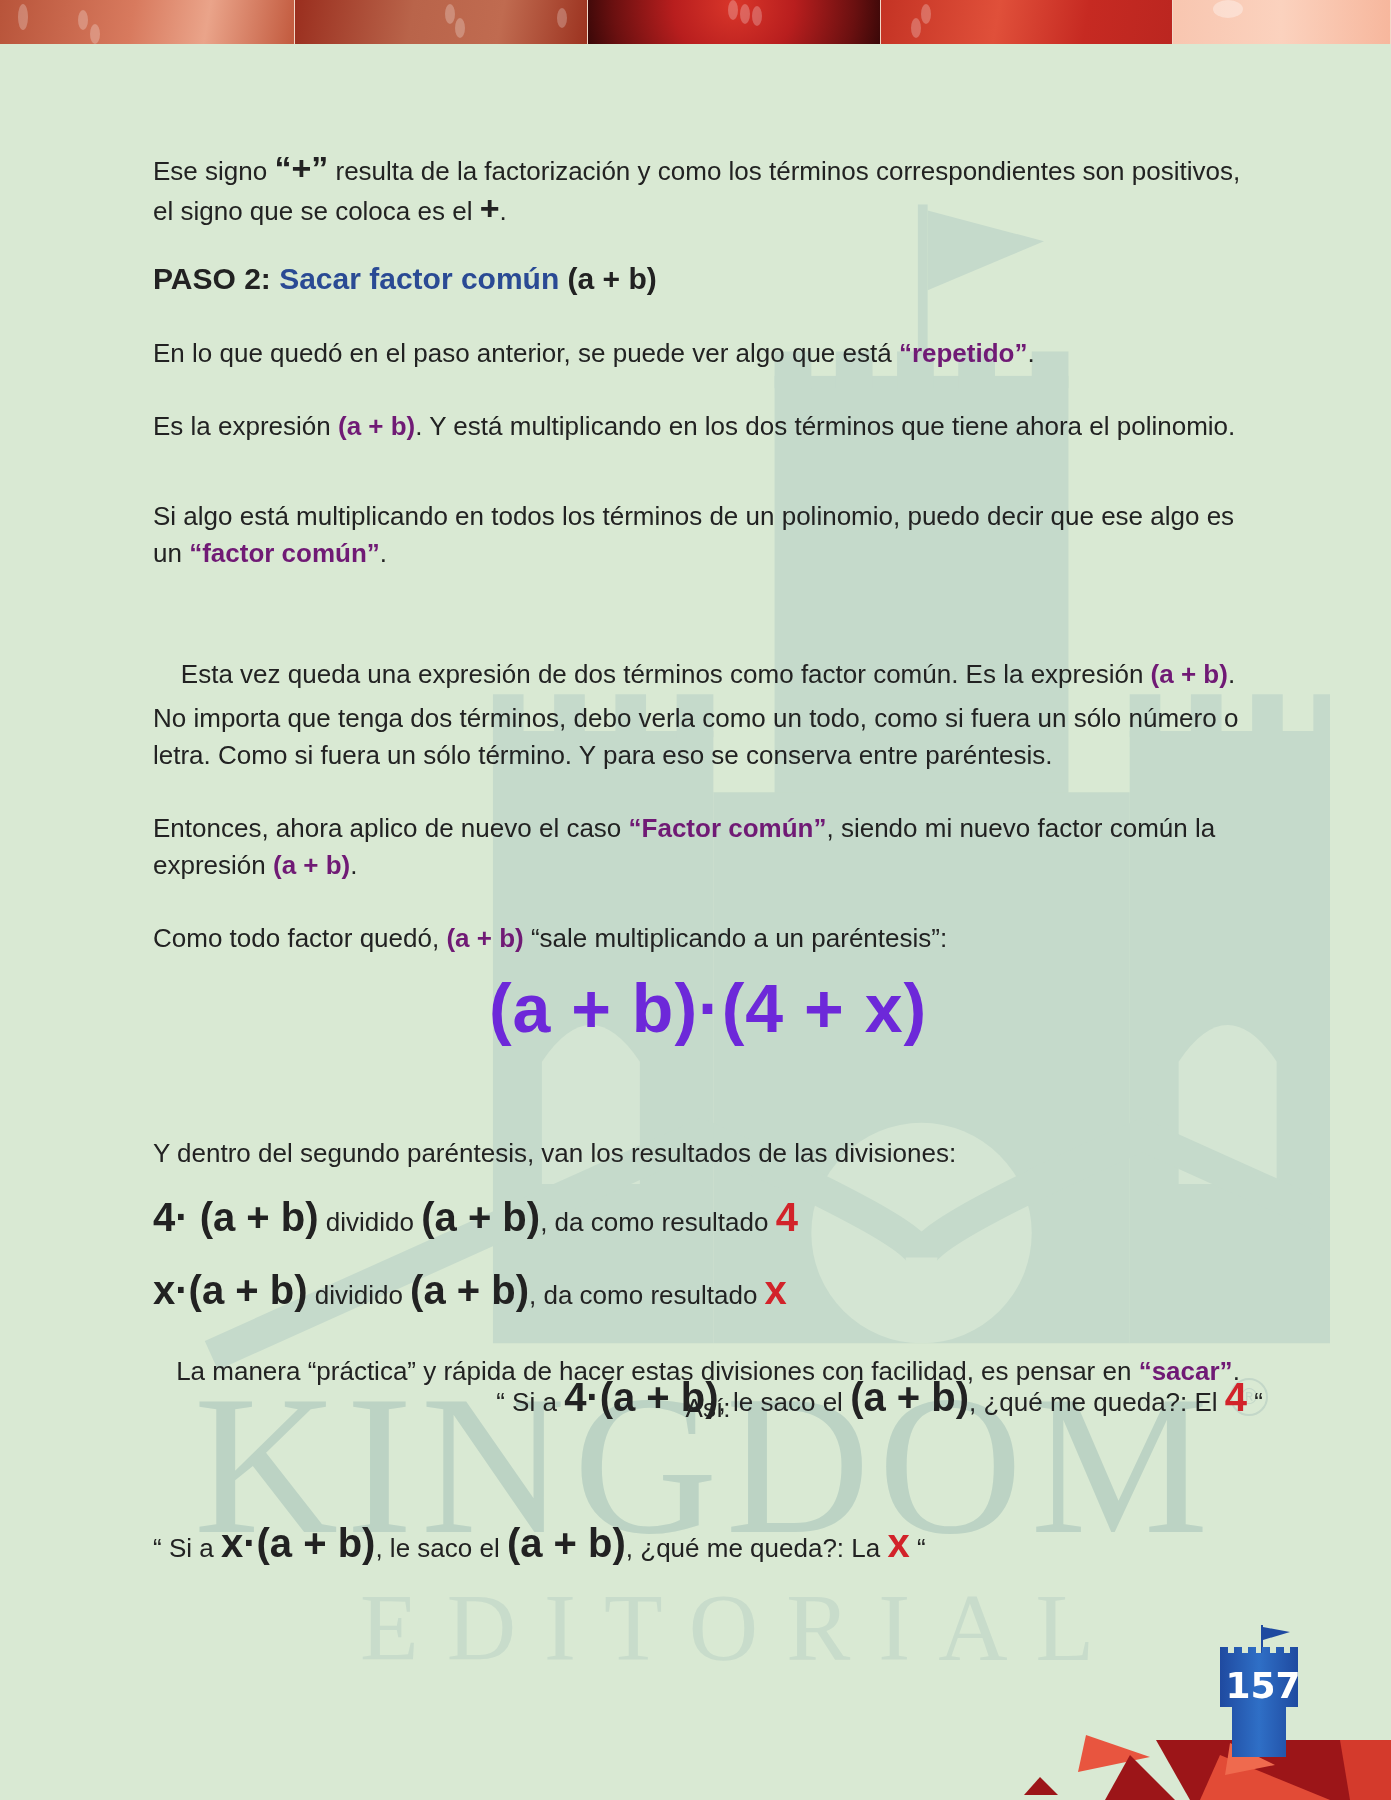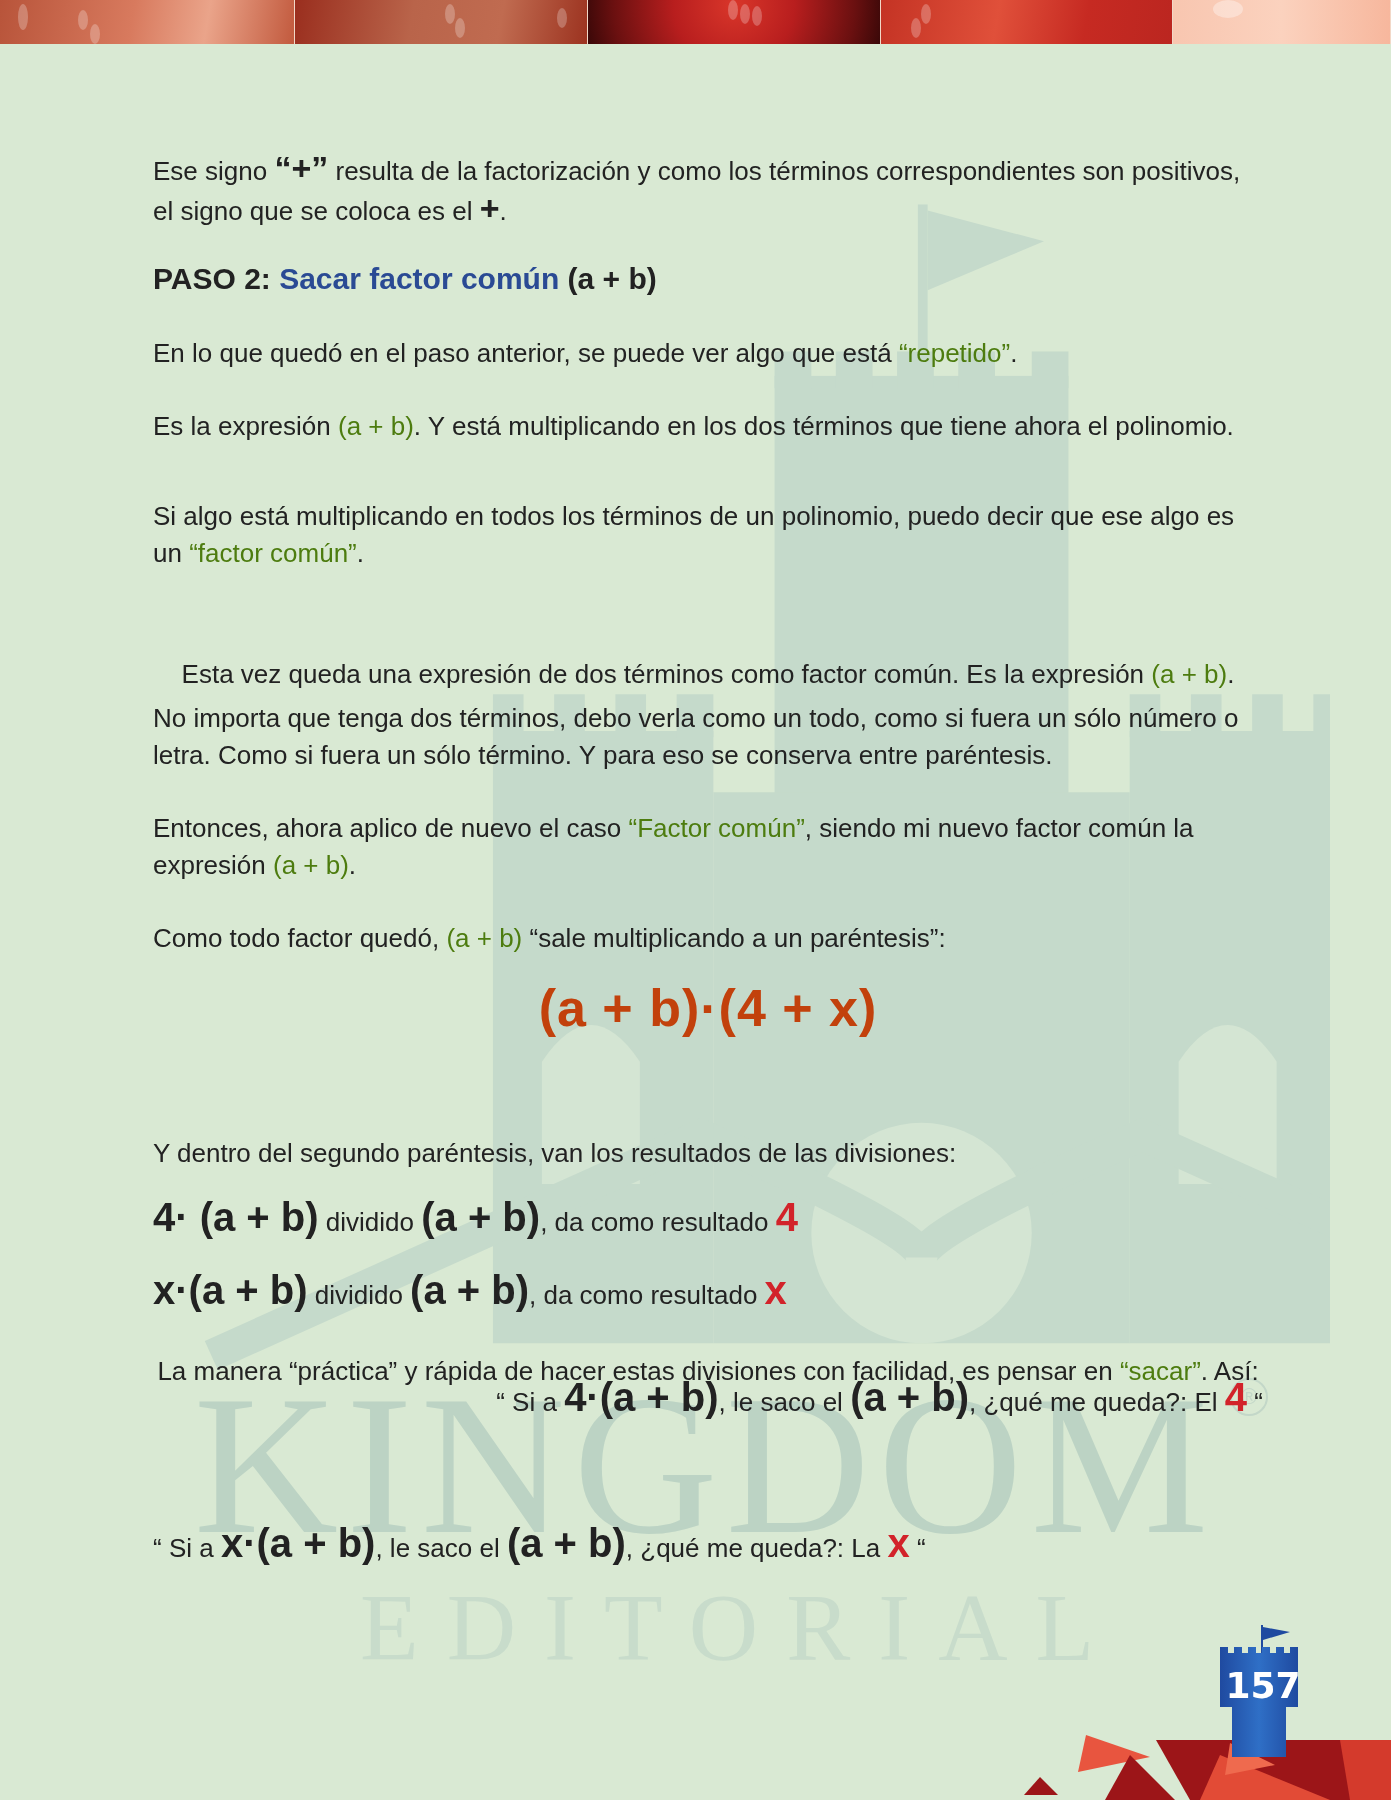--- a/index.html
+++ b/index.html
@@ -28,25 +28,25 @@
   }
   .wm-editorial {
     position:absolute; left:360px; top:1580px; width:680px;
     font-family:"Liberation Serif", serif; font-size:96px; letter-spacing:28px;
     color:#c8dccb; line-height:1; text-align:center;
   }
   .wm-reg { position:absolute; left:1230px; top:1378px; width:34px; height:34px; border:2px solid #c3d7c8; border-radius:50%; color:#c3d7c8; font-size:22px; text-align:center; line-height:34px; font-family:"Liberation Sans", sans-serif; }
 
   .content { position:absolute; left:153px; top:150px; width:1110px; font-size:26px; line-height:37px; }
   .p { margin:0; position:absolute; left:0; width:1110px; }
-  b { font-weight:normal; color:#4d7c0f; }
+  b { font-weight:bold; color:#701a75; }
   .big { font-size:34px; font-weight:bold; }
   .heading { font-size:30px; font-weight:bold; }
   .heading .blue { color:#2a4a94;margin-top:16px; }
-  .formula { position:absolute; left:0; width:1110px; text-align:center; font-size:52px; font-weight:bold; color:#c2410c; letter-spacing:1px; }
+  .formula { position:absolute; left:0; width:1110px; text-align:center; font-size:68px; font-weight:bold; color:#6d28d9; letter-spacing:1px; }
   .expr { font-size:40px; font-weight:bold; color:#222; }
   .red { color:#d2232a; font-weight:bold; font-size:40px; }
 
   .pagebadge { position:absolute; left:1218px; top:1625px; width:90px; height:134px; }
   .pagenum { position:absolute; left:1218px; top:1665px; width:90px; text-align:center; color:#fff; font-weight:bold; font-size:36px; font-family:"DejaVu Sans", sans-serif; }
   .corner { position:absolute; left:1010px; top:1715px; width:381px; height:85px; }
 </style>
 </head>
 <body>
 

